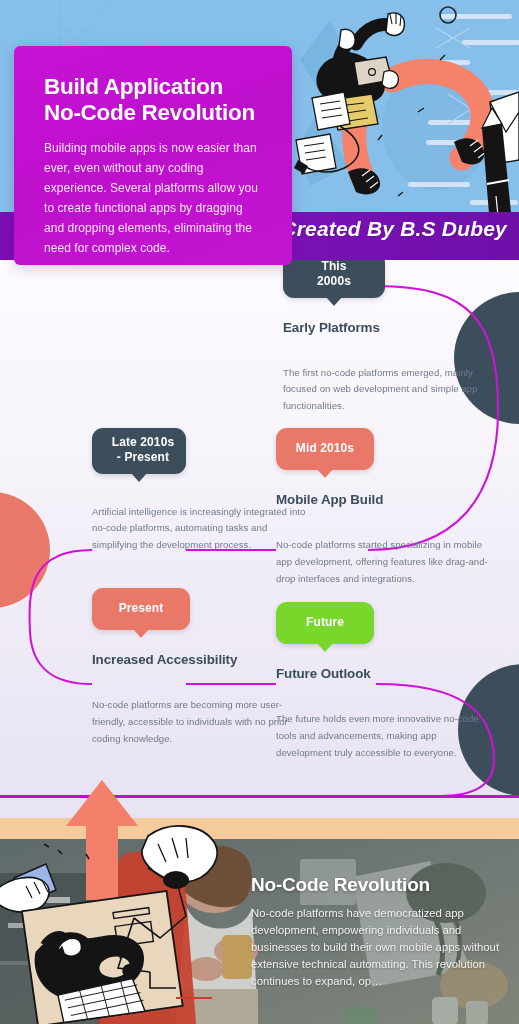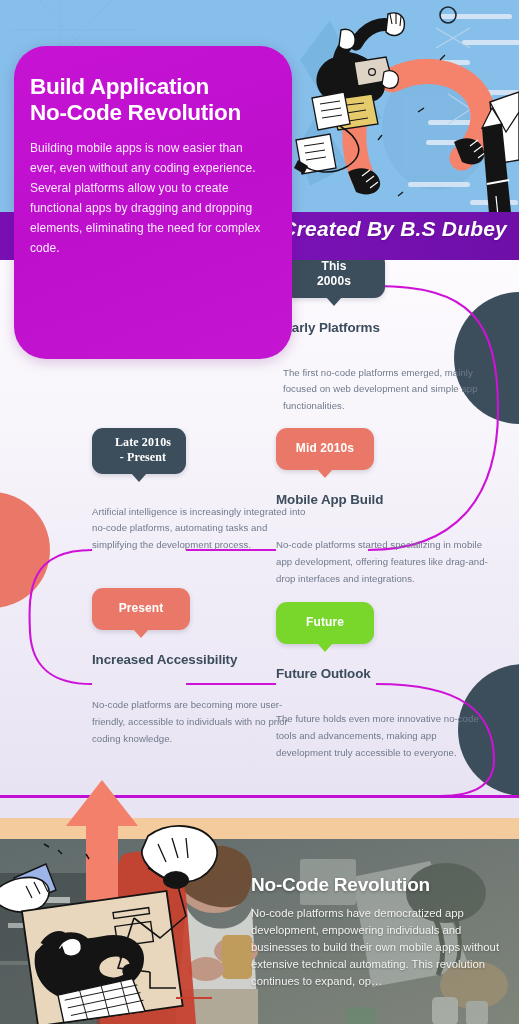--- a/index.html
+++ b/index.html
@@ -27,25 +27,25 @@
   }
   .created-by {
     position:absolute; right:12px; top:217px;
     font-size:21px; font-style:italic; font-weight:bold;
     color:#FFFFFF; letter-spacing:.2px;
     text-shadow:0 1px 2px rgba(0,0,0,.18);
   }
 
   
   .title-card {
-    position:absolute; left:14px; top:46px; width:278px; height:313px;
+    position:absolute; left:14px; top:46px; width:278px; height:219px;
     background:linear-gradient(160deg,#C713D4 0%,#BE0FCD 50%,#C415D2 100%);
-    border-radius:32px;
+    border-radius:6px;
     box-shadow:0 3px 14px rgba(100,0,120,.22);
-    padding:28px 26px 0 16px;
+    padding:28px 26px 0 30px;
     z-index:6;
   }
   .title-card h1 {
     color:#fff; font-size:22.5px; font-weight:bold; line-height:1.16;
     letter-spacing:-.3px;
   }
   .title-card p {
     color:#FBEAFD; font-size:12px; line-height:1.66; margin-top:13px;
     letter-spacing:.05px;
   }
@@ -250,21 +250,21 @@
       <div class="badge wide" style="background:#3C4E5C;">
         <span>This</span><br>
         <span>2000s</span>
         <span class="tail" style="border-top:9px solid #3C4E5C;"></span>
       </div>
       <h3>Early Platforms</h3>
       <p>The first no-code platforms emerged, mainly focused on web development and simple app functionalities.</p>
     </div>
 
     <div class="node" style="left:92px; top:168px;">
-      <div class="badge wide" style="background:#3C4E5C; min-width:94px; padding-left:8px; padding-right:0;font-family:Liberation Serif, serif;">
+      <div class="badge wide" style="background:#3C4E5C; min-width:94px; padding-left:8px; padding-right:0;">
         <span>Late 2010s</span><br>
         <span>- Present</span>
         <span class="tail" style="border-top:9px solid #3C4E5C;"></span>
       </div>
       <p>Artificial intelligence is increasingly integrated into no-code platforms, automating tasks and simplifying the development process.</p>
     </div>
 
     <div class="node" style="left:276px; top:168px;">
       <div class="badge" style="background:#EA7869; padding:13px 10px 14px 10px;">
         <span>Mid 2010s</span>

